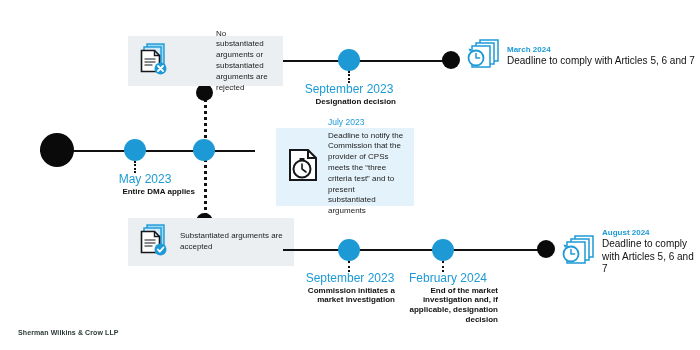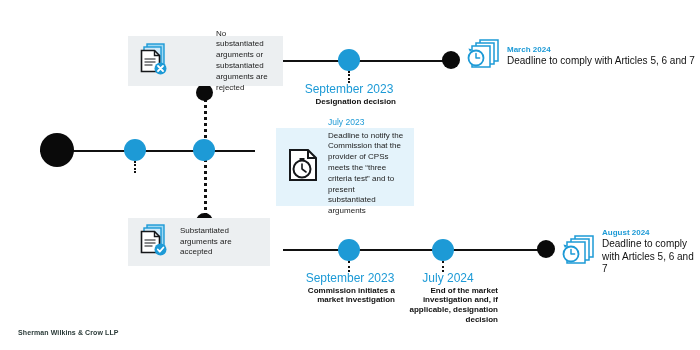--- a/index.html
+++ b/index.html
@@ -119,20 +119,24 @@
 
 <div id="canvas">
 
   <div class="line" style="left:40px; top:150px; width:215px;"></div>
 
   <div class="node black" style="left:40px; top:133px; width:34px; height:34px;"></div>
 
 
   <div class="node" style="left:124px; top:139px; width:22px; height:22px;"></div>
   <div class="stub" style="left:134px; top:161px; height:12px;"></div>
+  <div class="label center" style="left:95px; top:172px; width:100px;">
+    <span class="date">May 2023</span>
+    <span class="desc">Entire DMA applies</span>
+  </div>
 
   <div class="vline-dotted" style="left:204px; top:92px; height:136px;"></div>
   <div class="node black" style="left:196px; top:84px; width:17px; height:17px;"></div>
   <div class="node black" style="left:196px; top:213px; width:17px; height:17px;"></div>
   <div class="node" style="left:193px; top:139px; width:22px; height:22px;"></div>
 
   <div class="panel tinted" style="left:232px; top:128px; width:138px; height:78px;margin-left:44px;">
     <span class="panel-icon">
       <svg width="30" height="34" viewBox="0 0 30 34" aria-hidden="true">
         <path d="M2 2 h18 l8 8 v22 h-26 z" fill="#ffffff" stroke="#15171a" stroke-width="2"></path>
@@ -184,21 +188,21 @@
         <path d="M9 19 v-4.5 M9 19 h3.6" stroke="#1d9ad6" stroke-width="1.5" stroke-linecap="round" fill="none"></path>
         <path d="M3 13 l-1.6 -3.4 l3.6 .6 z" fill="#1d9ad6"></path>
       </svg>
     </span>
     <span class="ms-text">
       <span class="ms-date">March 2024</span>
       <span class="ms-desc">Deadline to comply with Articles 5, 6 and 7</span>
     </span>
   </div>
 
-  <div class="panel" style="left:128px; top:218px; width:142px; height:48px;">
+  <div class="panel" style="left:128px; top:218px; width:166px; height:48px;">
     <span class="panel-icon">
       <svg width="30" height="32" viewBox="0 0 30 32" aria-hidden="true">
         <rect x="7" y="1" width="17" height="22" fill="#9fd8f2" stroke="#1d9ad6" stroke-width="1.4"></rect>
         <rect x="4" y="4" width="17" height="22" fill="#cfeafa" stroke="#1d9ad6" stroke-width="1.4"></rect>
         <path d="M1.5 7.5 h13 l5 5 v16 h-18 z" fill="#ffffff" stroke="#15171a" stroke-width="1.6"></path>
         <path d="M14.5 7.5 v5 h5" fill="none" stroke="#15171a" stroke-width="1.4"></path>
         <path d="M4.5 16 h11 M4.5 19 h11 M4.5 22 h8" stroke="#15171a" stroke-width="1.1"></path>
         <circle cx="20.5" cy="25.5" r="6" fill="#1d9ad6"></circle>
         <path d="M17.8 25.5 l2 2.2 l3.6 -4.2" stroke="#ffffff" stroke-width="1.8" fill="none" stroke-linecap="round" stroke-linejoin="round"></path>
       </svg>
@@ -211,21 +215,21 @@
   <div class="node" style="left:338px; top:239px; width:22px; height:22px;"></div>
   <div class="stub" style="left:348px; top:261px; height:11px;"></div>
   <div class="label center" style="left:305px; top:271px; width:90px;">
     <span class="date">September 2023</span>
     <span class="desc">Commission initiates a market investigation</span>
   </div>
 
   <div class="node" style="left:432px; top:239px; width:22px; height:22px;"></div>
   <div class="stub" style="left:442px; top:261px; height:11px;"></div>
   <div class="label center" style="left:398px; top:271px; width:100px;">
-    <span class="date">July 2024</span>
+    <span class="date">February 2024</span>
     <span class="desc">End of the market investigation and, if applicable, designation decision</span>
   </div>
 
   <div class="node black" style="left:537px; top:240px; width:18px; height:18px;"></div>
 
   <div class="milestone" style="left:562px; top:228px; width:140px;">
     <span class="ms-icon">
       <svg width="34" height="30" viewBox="0 0 34 30" aria-hidden="true">
         <rect x="13" y="1" width="18" height="21" fill="none" stroke="#1d9ad6" stroke-width="1.5"></rect>
         <rect x="9" y="4" width="18" height="21" fill="#ffffff" stroke="#1d9ad6" stroke-width="1.5"></rect>

